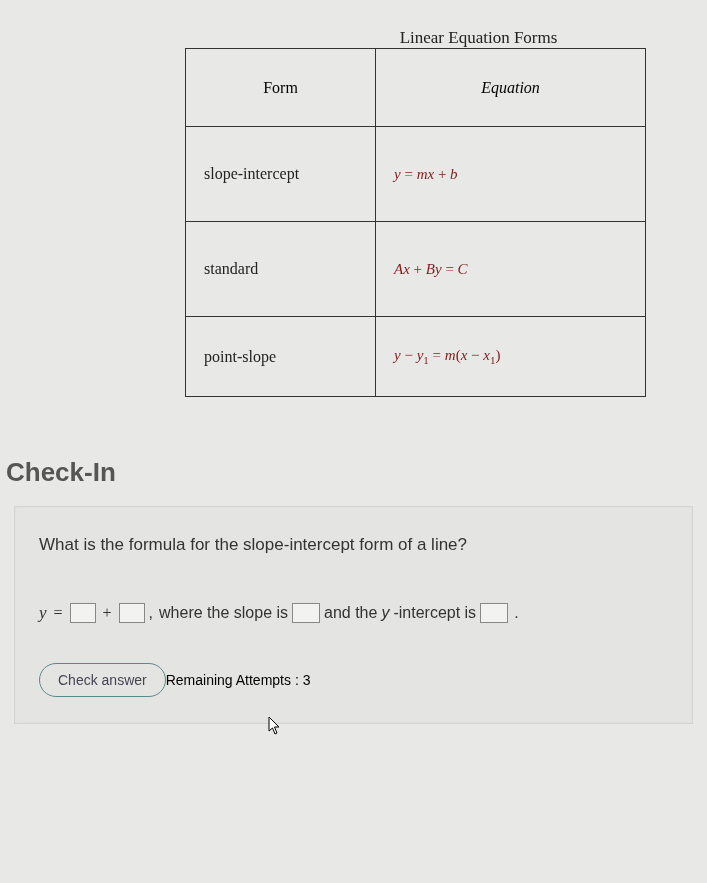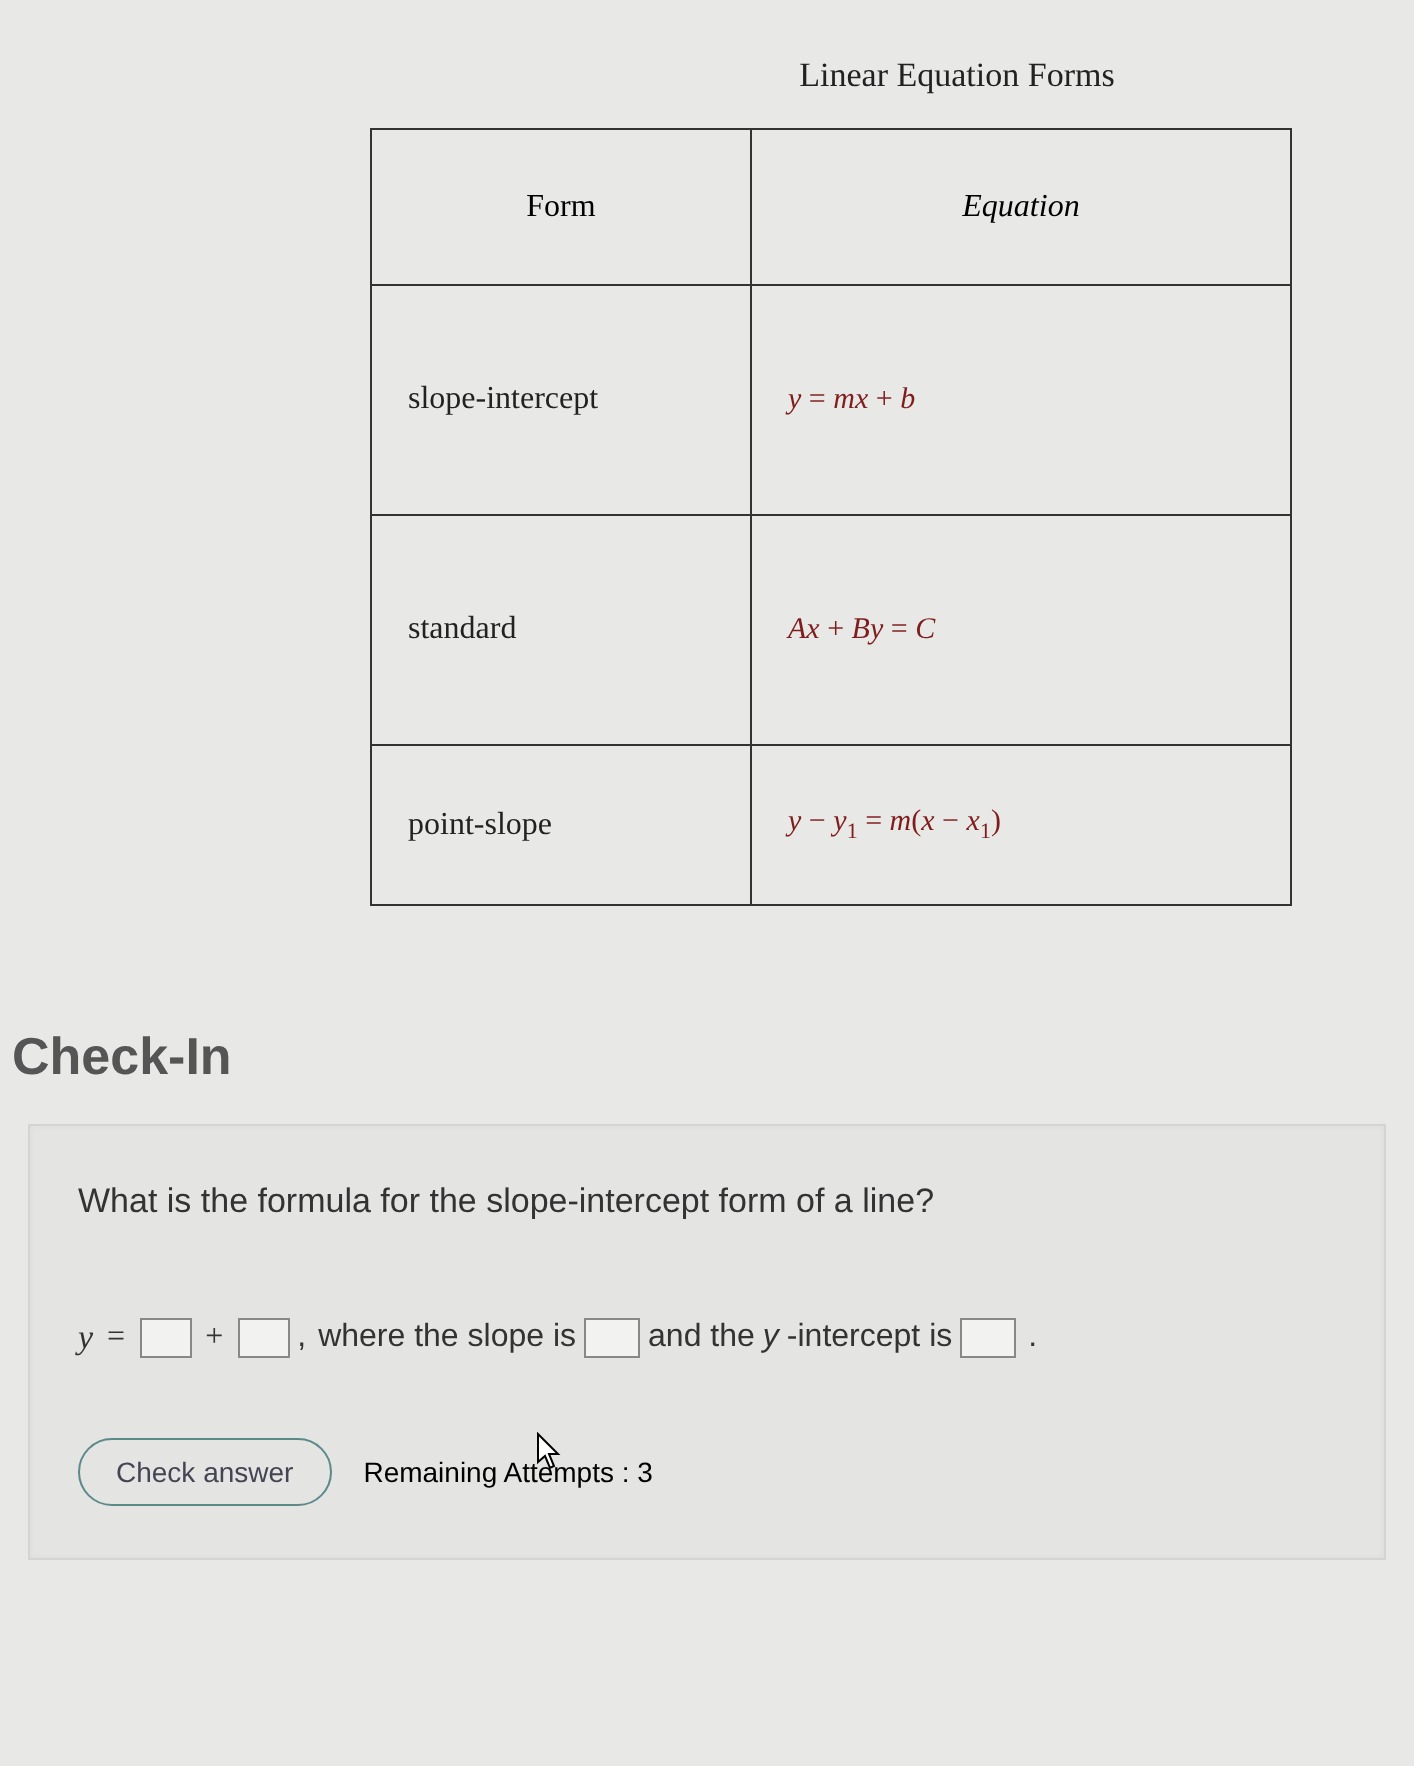--- a/index.html
+++ b/index.html
@@ -11,38 +11,38 @@
       overflow: hidden;
       position: relative;
     }
     .table-container {
       margin-left: 185px;
       margin-top: 28px;
     }
     .table-title {
       font-size: 17px;
       text-align: center;
-      margin-bottom: 16px;
+      margin-bottom: 0;
       font-weight: normal;
       color: #222;
       padding-left: 65px;
     }
     table {
       border-collapse: collapse;
       background: transparent;
     }
     th, td {
       border: 1.5px solid #333;
       padding: 0;
       vertical-align: middle;
       font-family: Georgia, 'Times New Roman', serif;
     }
     th.col-form { width: 190px; height: 78px; font-weight: normal; font-size: 16px; }
     th.col-eq { width: 270px; height: 78px; font-weight: normal; font-size: 16px; font-style: italic; }
-    td.form-cell { height: 115px; padding-left: 18px; font-size: 16px; color: #222; }
+    td.form-cell { height: 95px; padding-left: 18px; font-size: 16px; color: #222; }
     td.eq-cell { padding-left: 18px; font-size: 15px; font-style: italic; color: #7f1d1d; }
     tr.row-ps td { height: 80px; }
     .upright { font-style: normal; }
     .sub { font-size: 11px; vertical-align: sub; font-style: normal; }
 
     .checkin-heading {
       font-family: Arial, Helvetica, sans-serif;
       font-size: 26px;
       color: #555;
       margin-left: 6px;
@@ -79,21 +79,21 @@
       width: 26px;
       height: 20px;
       border: 1px solid #888;
       background: #f2f2f0;
       vertical-align: middle;
     }
     .blank.wide { width: 28px; }
     .after-comma { margin-right: 2px; }
     .italic-y { font-style: italic; }
     .period { margin-left: 2px; }
-    .button-row { display: flex; align-items: center; gap: 16px; }
+    .button-row { display: flex; align-items: center; }
     .check-btn {
       font-family: Arial, Helvetica, sans-serif;
       font-size: 14px;
       color: #445;
       background: transparent;
       border: 1.5px solid #5b8a8a;
       border-radius: 18px;
       padding: 8px 18px;
       cursor: pointer;
     }

